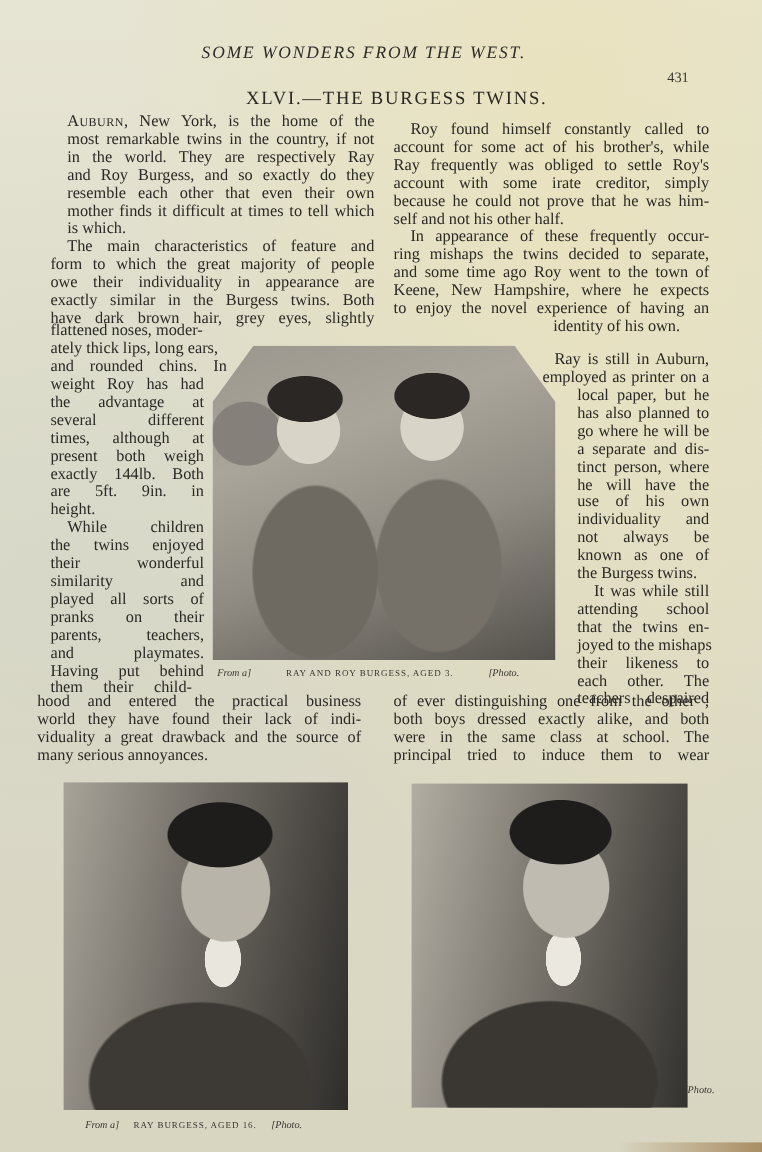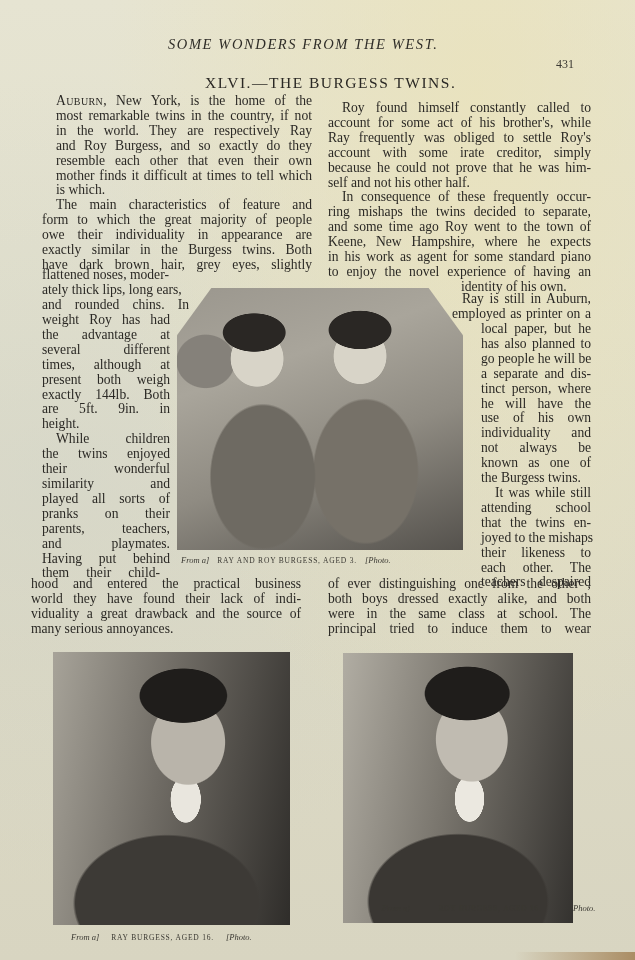--- a/index.html
+++ b/index.html
@@ -142,37 +142,36 @@
   <span class="line last">many serious annoyances.</span>
 </div>
 
 <div class="col" style="left:328px; top:101px; width:263px;">
   <span class="line" style="padding-left:14px; box-sizing:border-box">Roy found himself constantly called to</span>
   <span class="line">account for some act of his brother's, while</span>
   <span class="line">Ray frequently was obliged to settle Roy's</span>
   <span class="line">account with some irate creditor, simply</span>
   <span class="line">because he could not prove that he was him-</span>
   <span class="line last">self and not his other half.</span>
-  <span class="line" style="padding-left:14px; box-sizing:border-box">In consequence of these frequently occur-</span>
+  <span class="line" style="padding-left:14px; box-sizing:border-box">In appearance of these frequently occur-</span>
   <span class="line">ring mishaps the twins decided to separate,</span>
   <span class="line">and some time ago Roy went to the town of</span>
   <span class="line">Keene, New Hampshire, where he expects</span>
-  <span class="line">in his work as agent for some standard piano</span>
   <span class="line">to enjoy the novel experience of having an</span>
   <span class="line last" style="padding-left:133px; box-sizing:border-box">identity of his own.</span>
 </div>
 
 <div class="col" style="left:452px; top:292px; width:139px;">
   <span class="line" style="padding-left:10px; box-sizing:border-box">Ray is still in Auburn,</span>
   <span class="line">employed as printer on a</span>
 </div>
 <div class="col" style="left:481px; top:322px; width:110px;">
   <span class="line">local paper, but he</span>
   <span class="line">has also planned to</span>
-  <span class="line">go people he will be</span>
+  <span class="line">go where he will be</span>
   <span class="line">a separate and dis-</span>
   <span class="line">tinct person, where</span>
   <span class="line">he will have the</span>
   <span class="line">use of his own</span>
   <span class="line">individuality and</span>
   <span class="line">not always be</span>
   <span class="line">known as one of</span>
   <span class="line last">the Burgess twins.</span>
   <span class="line" style="padding-left:14px; box-sizing:border-box">It was while still</span>
   <span class="line">attending school</span>
@@ -184,21 +183,21 @@
 </div>
 <div class="col" style="left:328px; top:577px; width:263px;">
   <span class="line">of ever distinguishing one from the other ;</span>
   <span class="line">both boys dressed exactly alike, and both</span>
   <span class="line">were in the same class at school.  The</span>
   <span class="line">principal tried to induce them to wear</span>
 </div>
 
 <div class="photo photo-twins"></div>
 <div class="caption" style="left:181px; top:555px;">
-  <span class="from">From a]</span><span class="title" style="margin:0 8px">Ray and Roy Burgess, aged 3.</span><span class="credit">[Photo.</span>
+  <span class="from">From a]</span><span class="title" style="margin:0 29px">Ray and Roy Burgess, aged 3.</span><span class="credit">[Photo.</span>
 </div>
 
 <div class="photo photo-ray"></div>
 <div class="caption" style="left:71px; top:932px;">
   <span class="from">From a]</span><span class="title" style="margin:0 12px">Ray Burgess, aged 16.</span><span class="credit">[Photo.</span>
 </div>
 
 <div class="photo photo-roy"></div>
 <div class="caption" style="left:351px; top:903px;margin-left:31px;">
   <span class="from">From a]</span><span class="title" style="margin:0 28px">Roy Burgess, aged 16.</span><span class="credit">[Photo.</span>

